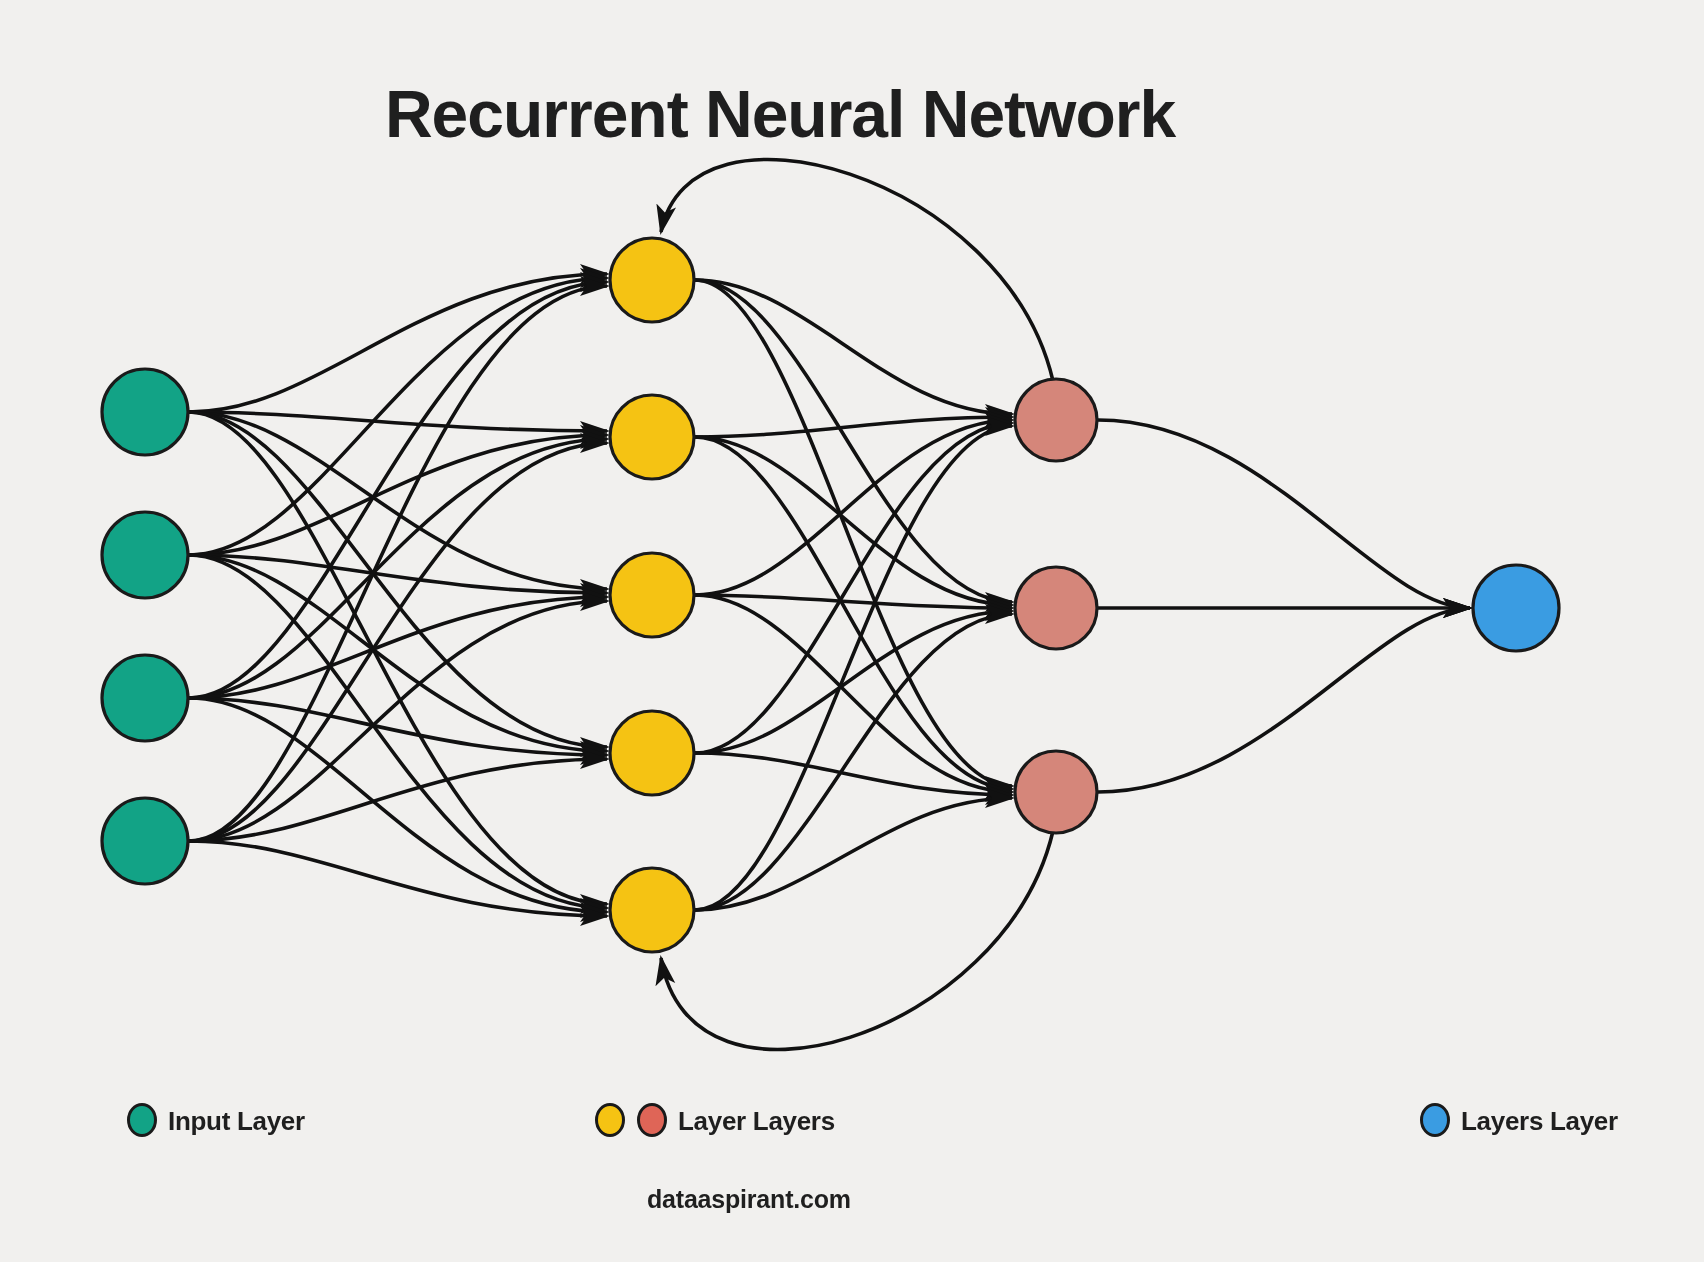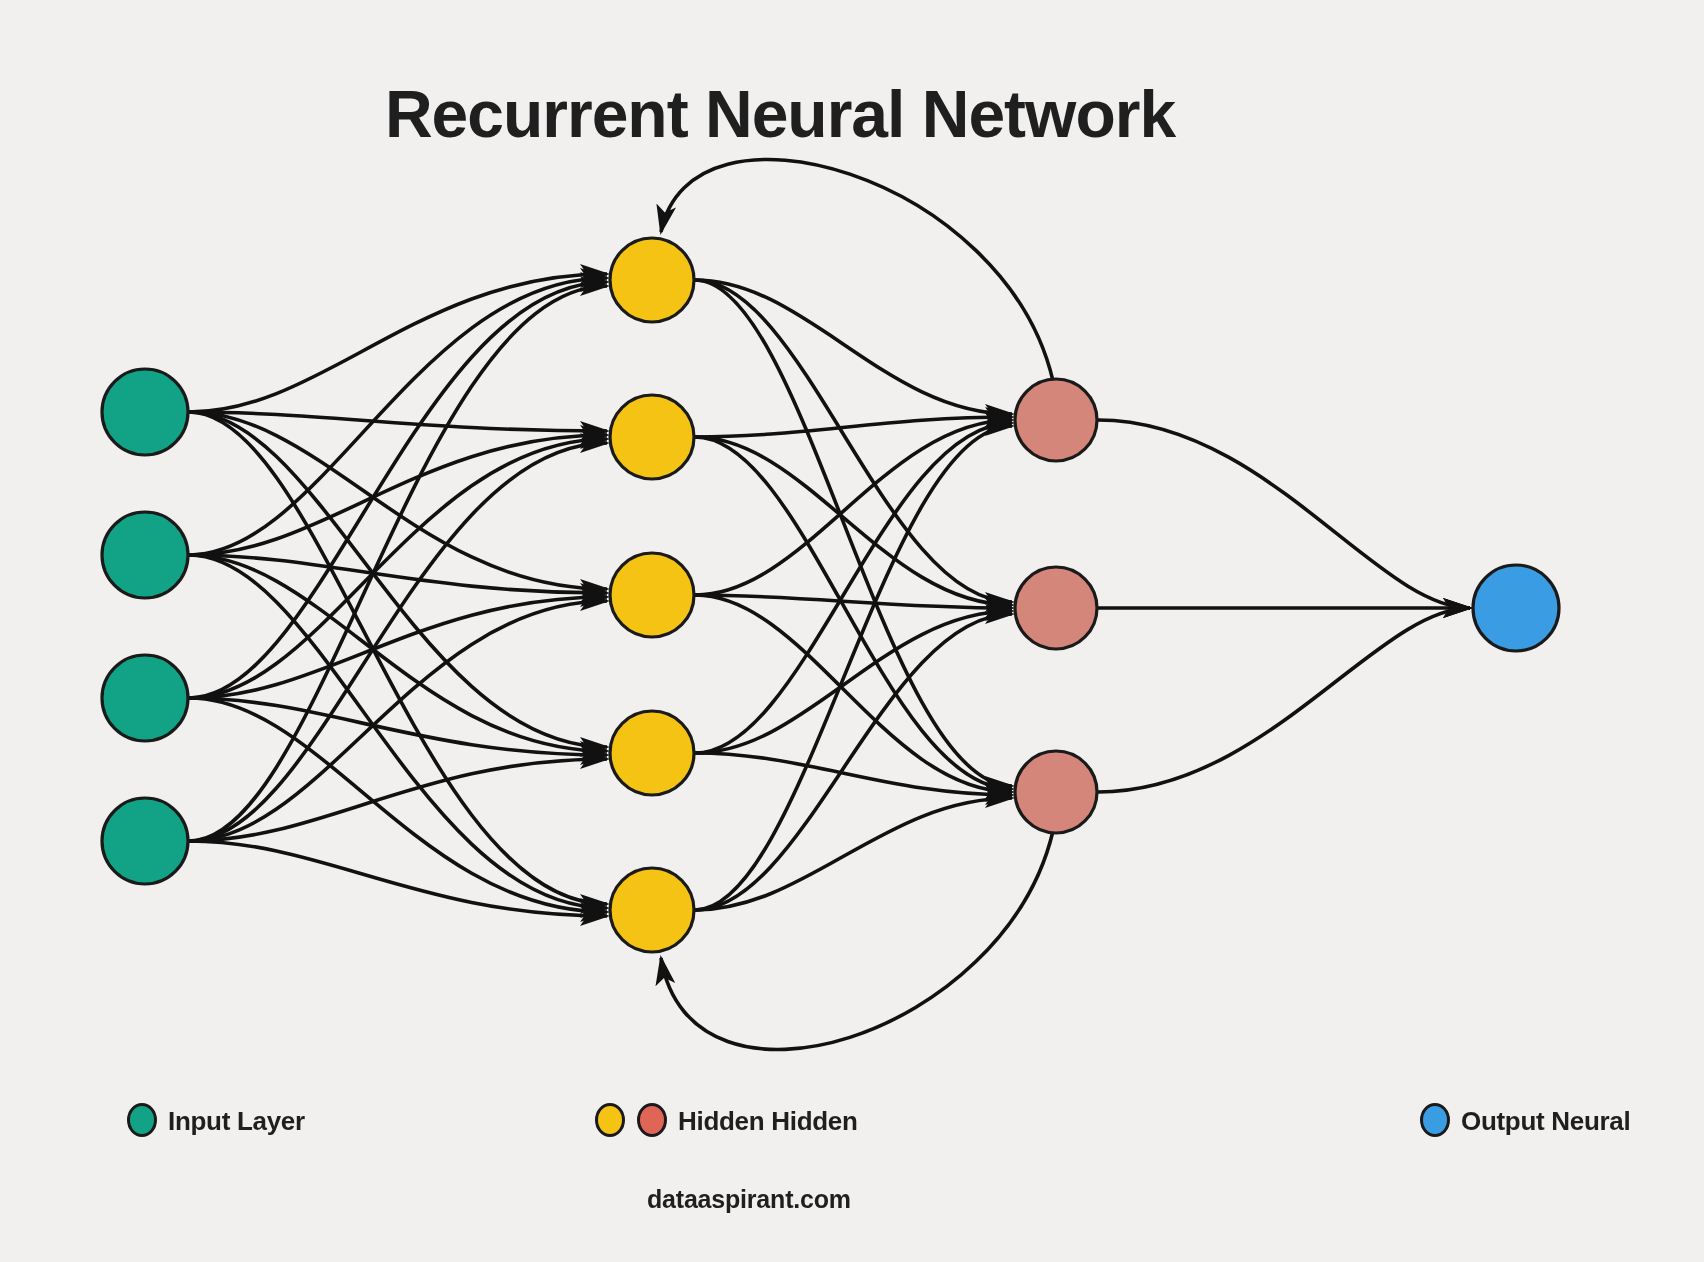--- a/index.html
+++ b/index.html
@@ -109,25 +109,25 @@
       <span class="dot" style="background: rgb(18, 163, 134); border-color: rgb(26, 26, 26);"></span>
     </span>
     <span class="legend-label">Input Layer</span>
   </div>
 
   <div class="legend-item" id="legend-1">
     <span class="dots">
       <span class="dot" style="background: rgb(245, 195, 19); border-color: rgb(26, 26, 26);"></span>
       <span class="dot" style="background: rgb(223, 101, 87); border-color: rgb(26, 26, 26);"></span>
     </span>
-    <span class="legend-label">Hidden Hidden</span>
+    <span class="legend-label">Layer Layers</span>
   </div>
 
   <div class="legend-item" id="legend-2">
     <span class="dots">
       <span class="dot" style="background: rgb(58, 156, 226); border-color: rgb(26, 26, 26);"></span>
     </span>
-    <span class="legend-label">Output Neural</span>
+    <span class="legend-label">Layers Layer</span>
   </div>
 
   <div class="footer">dataaspirant.com</div>
 
 </div>
 
 </body></html>

